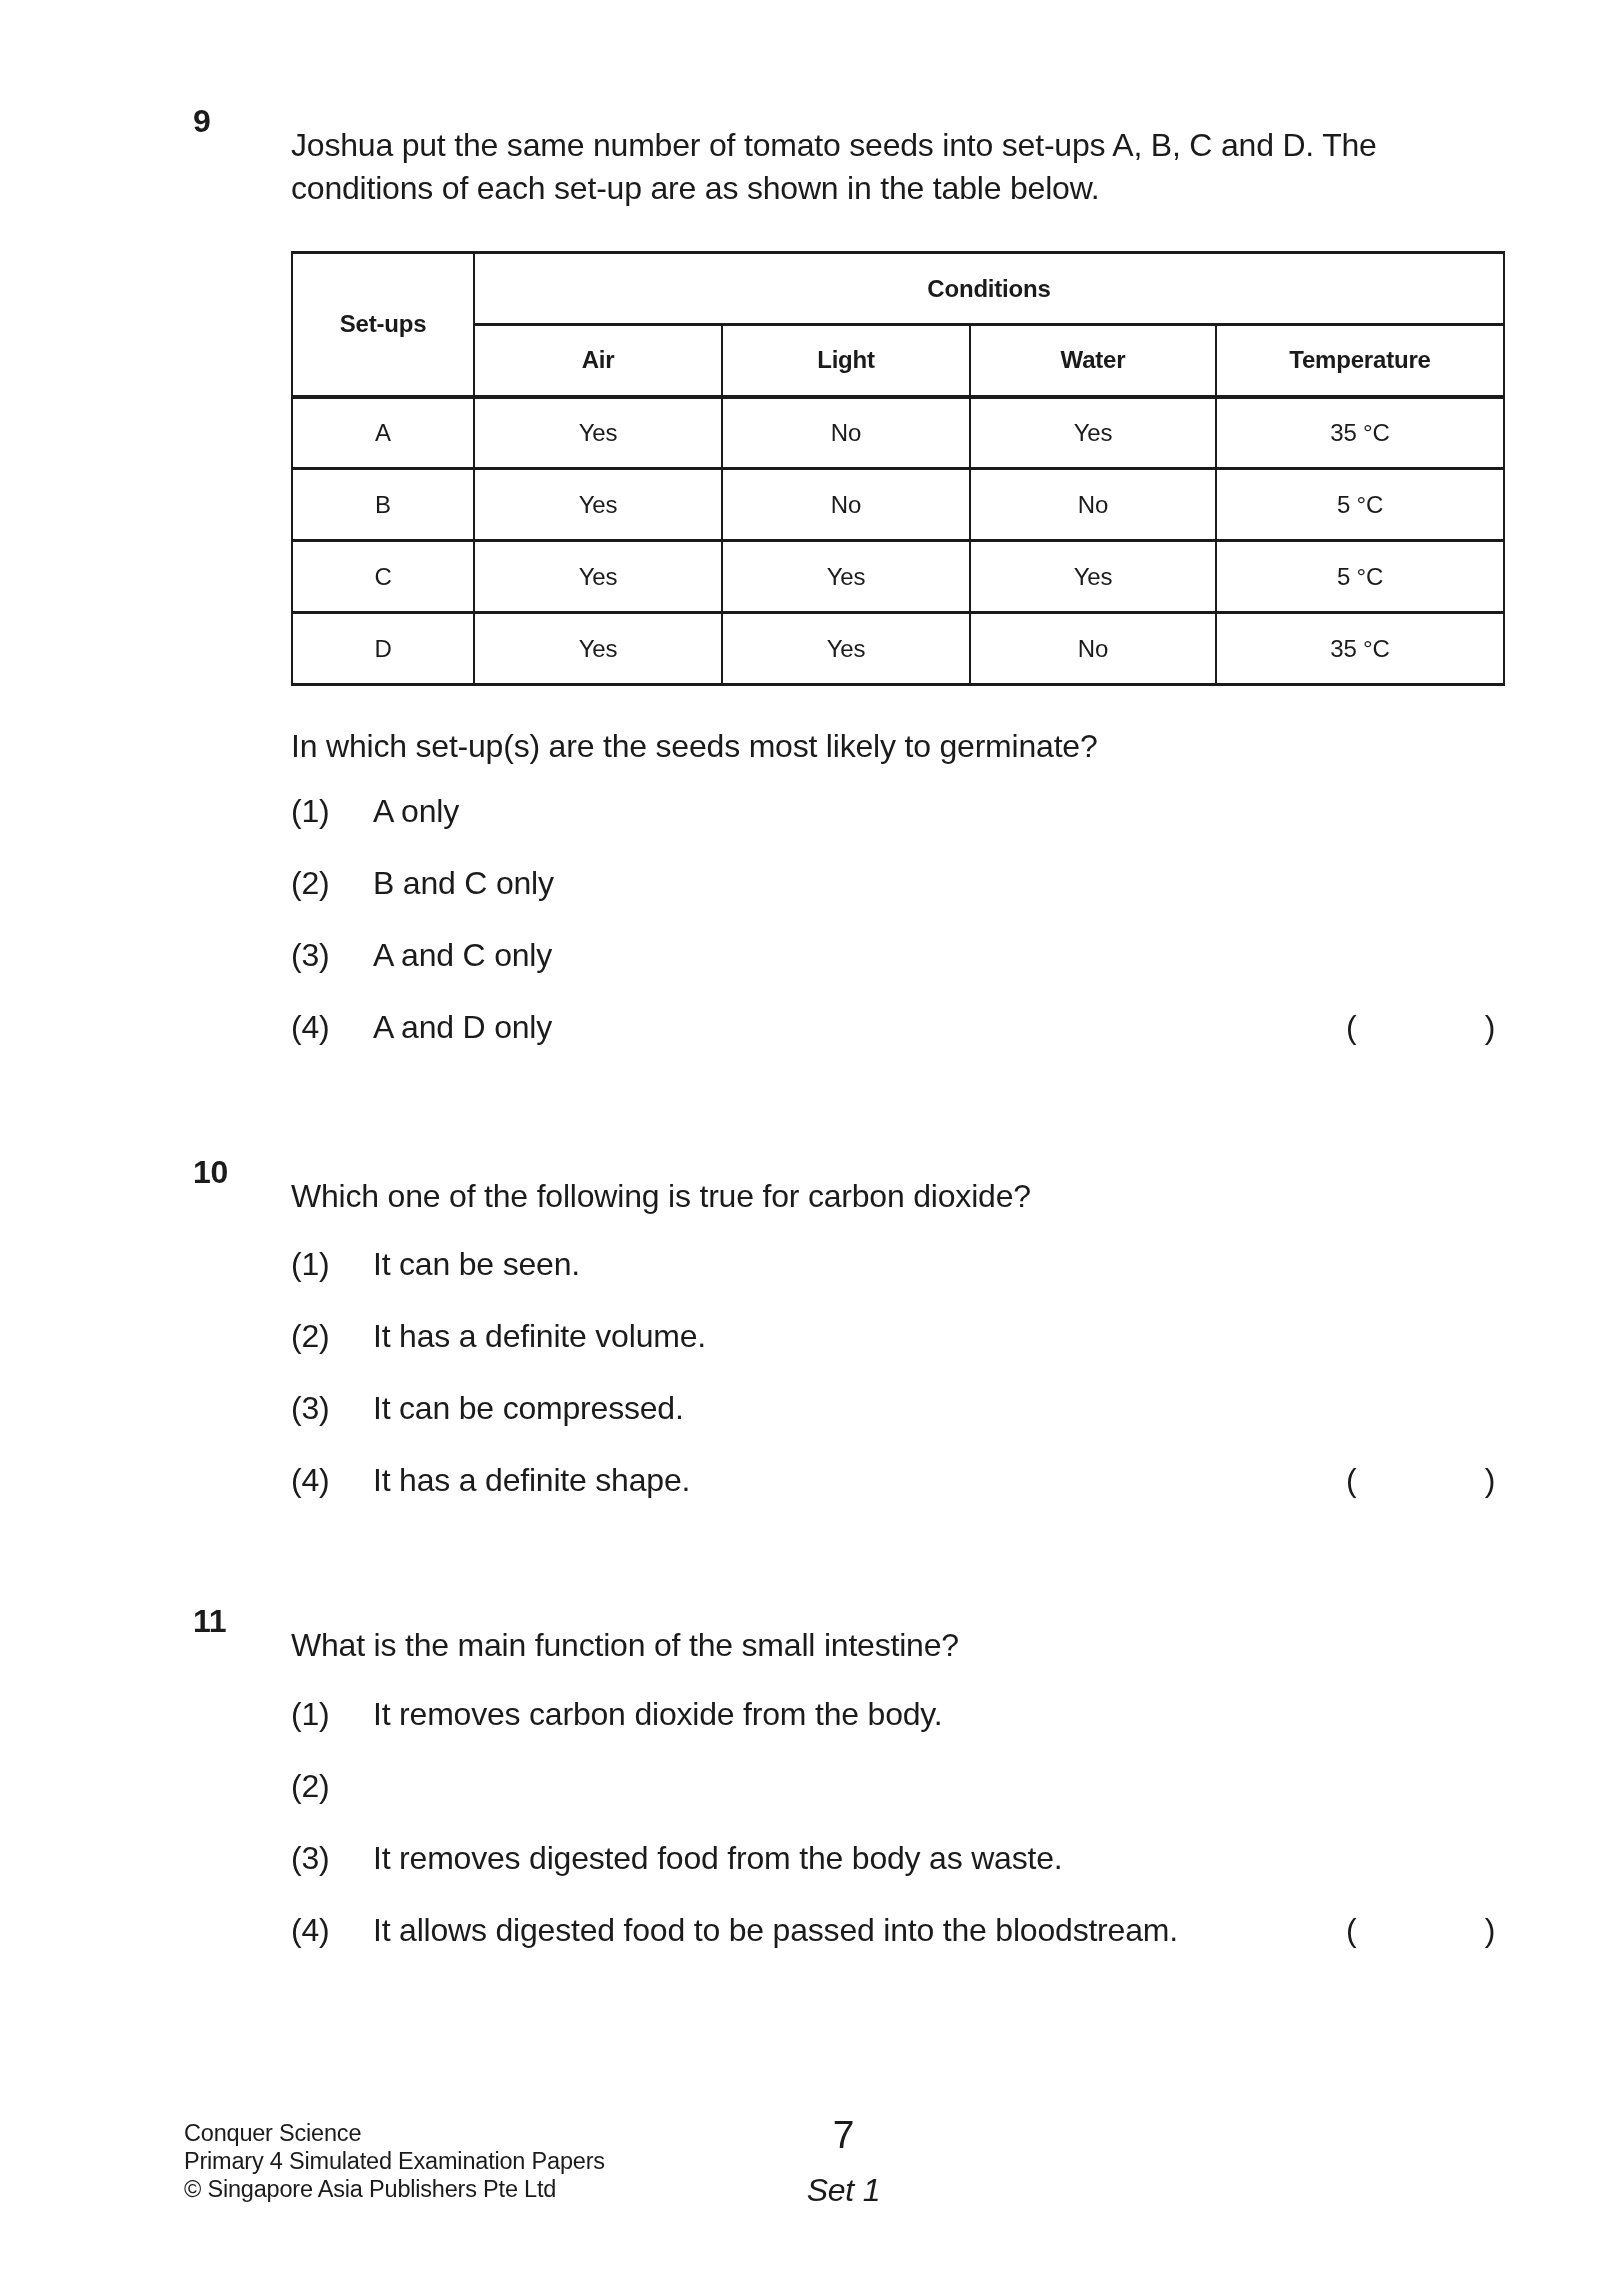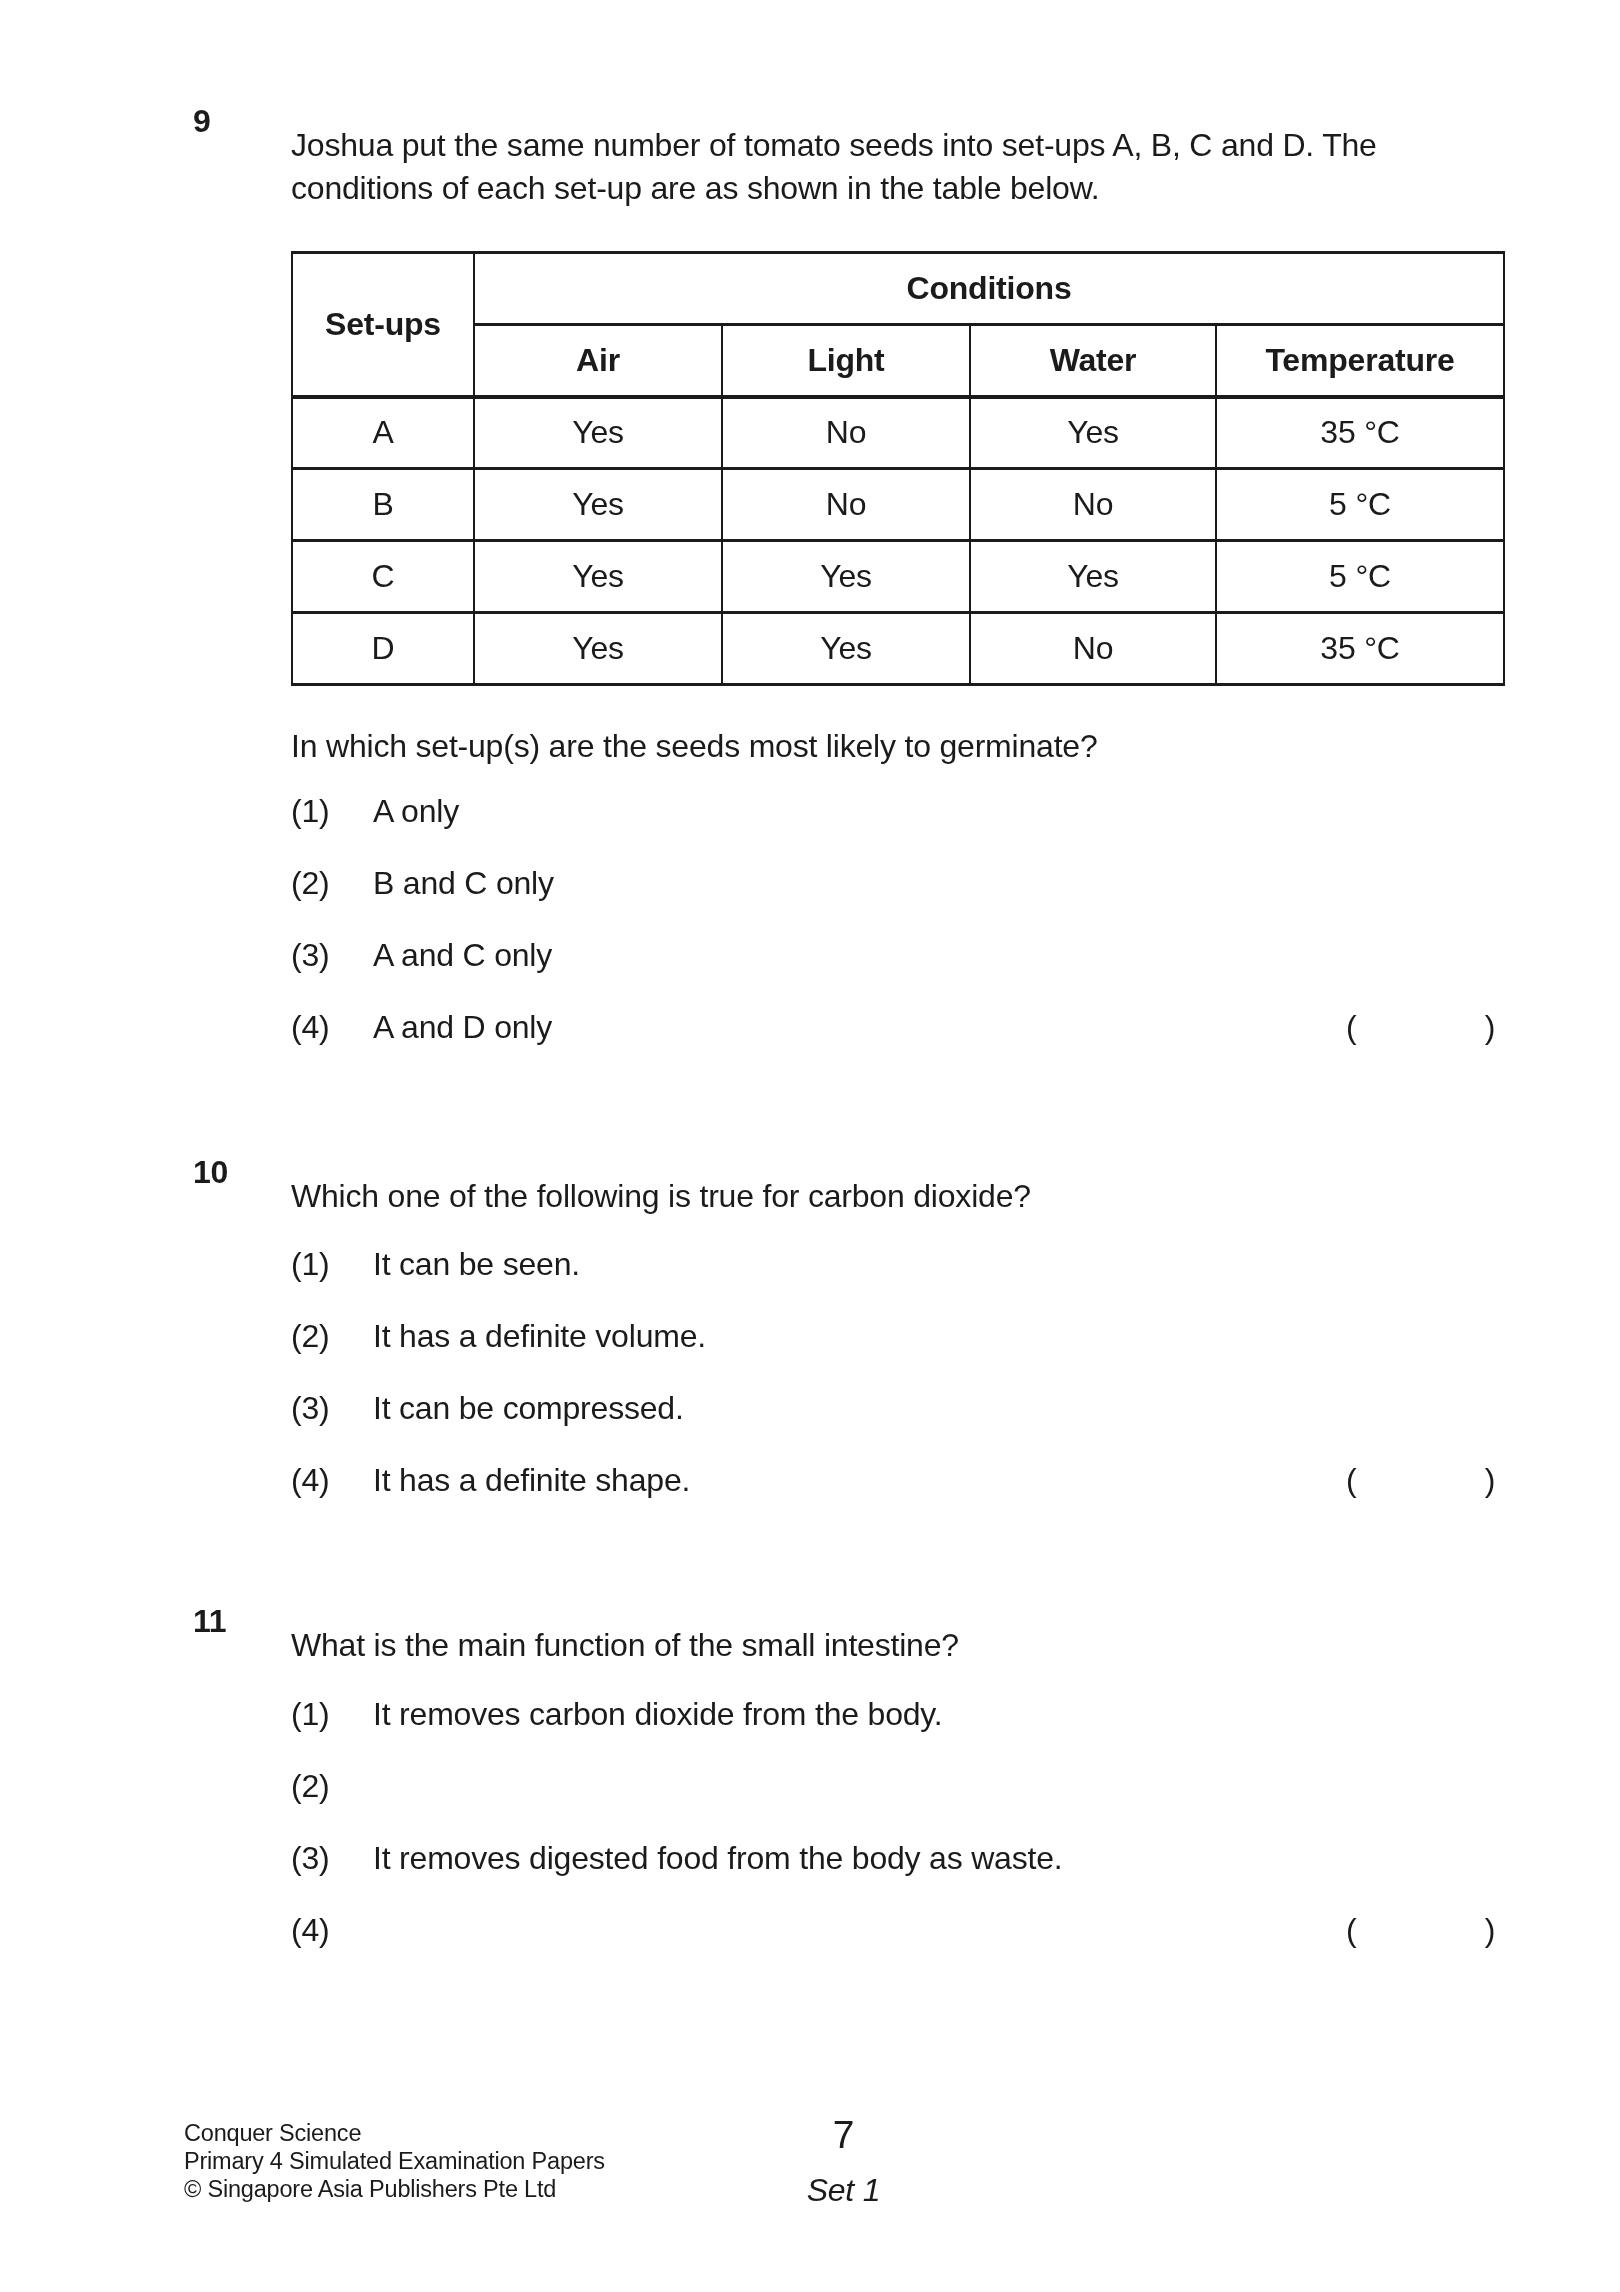--- a/index.html
+++ b/index.html
@@ -22,21 +22,21 @@
   .qnum { width:98px; font-weight:bold; line-height:43px; flex:0 0 98px; }
   .qbody { width:1212px; flex:0 0 1212px; }
   .qtext, .qstem { line-height:43px;margin-top:24px; }
   .qstem b, .qtext b { font-weight:normal; }
 
   table.cond { border-collapse:collapse; margin-top:41px; width:1212px; table-layout:fixed; }
   table.cond th, table.cond td {
     border-left:2.9px solid #1b1b1b; border-right:2.9px solid #1b1b1b;
     border-top:3.9px solid #1b1b1b; border-bottom:3.9px solid #1b1b1b;
     text-align:center; vertical-align:middle;
-    height:72px; font-size:32px;
+    height:72px; font-size:24px;
   }
   table.cond th { font-weight:bold; }
   table.cond tr.subhead th, table.cond th.corner { border-bottom:4.9px solid #1b1b1b; }
 
   .qstem { margin-top:39px; }
   .option { display:flex; align-items:flex-start; line-height:43px; margin-top:29px; }
   .option.first { margin-top:21.6px; }
   .q10 .option.first, .q11 .option.first { margin-top:25.5px; }
   .onum { width:82px; flex:0 0 82px; }
   .otext { white-space:nowrap; }
@@ -177,20 +177,21 @@
         </div>
         <div class="option">
           <span class="onum">(2)</span>
         </div>
         <div class="option">
           <span class="onum">(3)</span>
           <span class="otext">It removes digested food from the body as waste.</span>
         </div>
         <div class="option">
           <span class="onum">(4)</span>
+          <span class="otext">It allows digested food to be passed into the bloodstream.</span>
           <span class="answer">
               <span>(</span>
               <span>)</span>
             </span>
         </div>
       </div>
     </div>
 
   </div>
 

